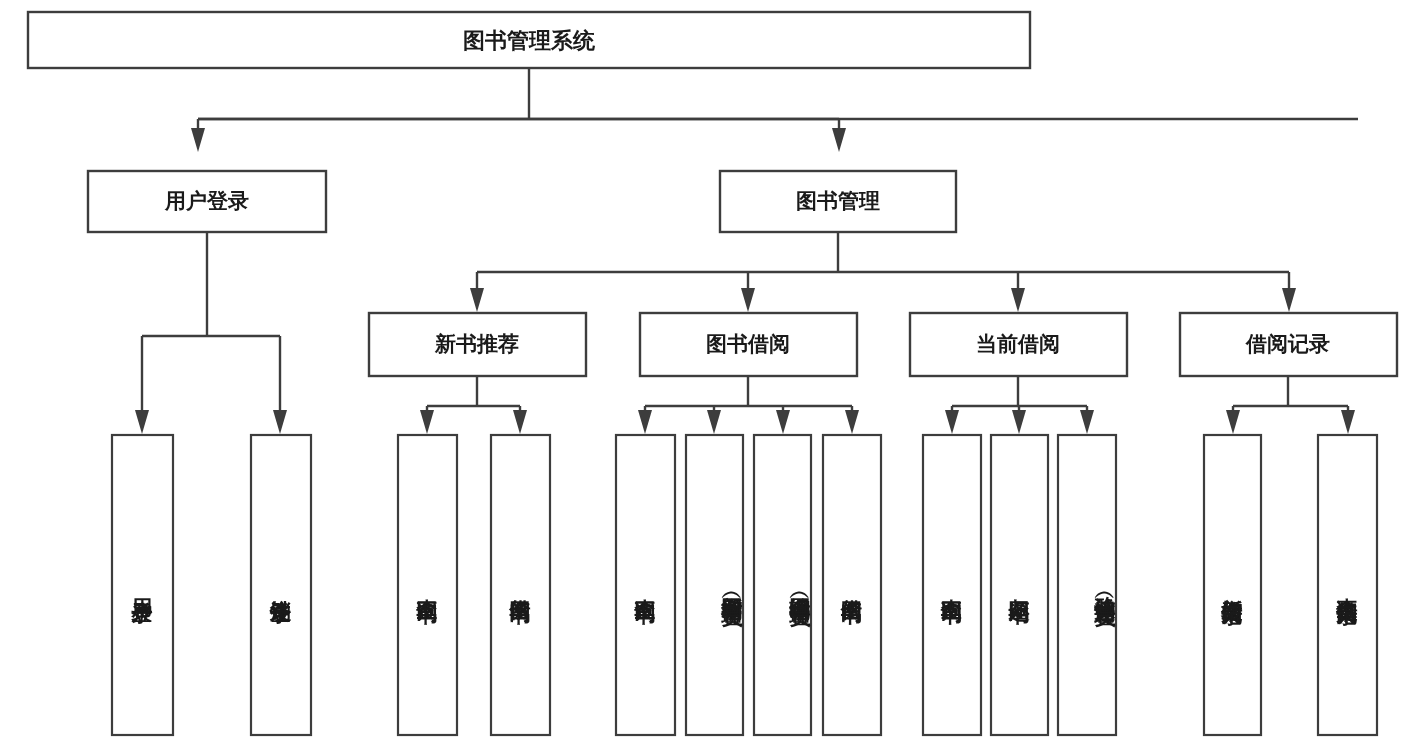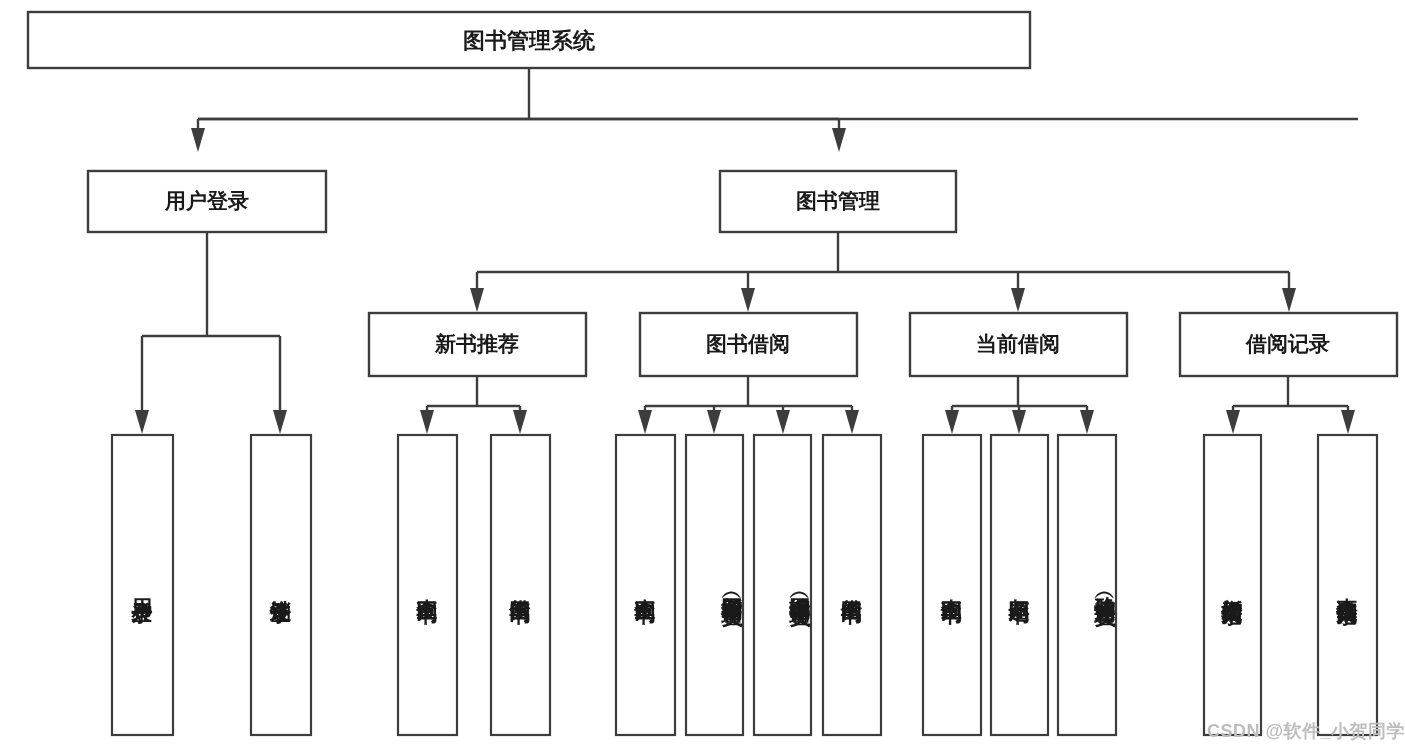--- a/index.html
+++ b/index.html
@@ -237,15 +237,14 @@
   <div class="vlabel" style="left:746px; top:441px; width:57px; height:290px; display:flex; align-items:flex-start; justify-content:center;">编辑图书（管理员）</div>
   <div class="vlabel centered" style="left:815px; top:435px; width:58px; height:300px;">借阅图书</div>
 
   <div class="vlabel centered" style="left:915px; top:435px; width:58px; height:300px;">查询图书</div>
   <div class="vlabel centered" style="left:983px; top:435px; width:57px; height:300px;">归还图书</div>
   <div class="vlabel" style="left:1050px; top:441px; width:58px; height:290px; display:flex; align-items:flex-start; justify-content:center;">确认归还（管理员）</div>
 
   <div class="vlabel centered" style="left:1196px; top:435px; width:57px; height:300px;">新增借阅记录</div>
   <div class="vlabel centered" style="left:1310px; top:435px; width:59px; height:300px;">查询借阅记录</div>
 
-  <div class="watermark">CSDN @软件_小贺同学</div>
 
 </div>
 
 </body></html>

